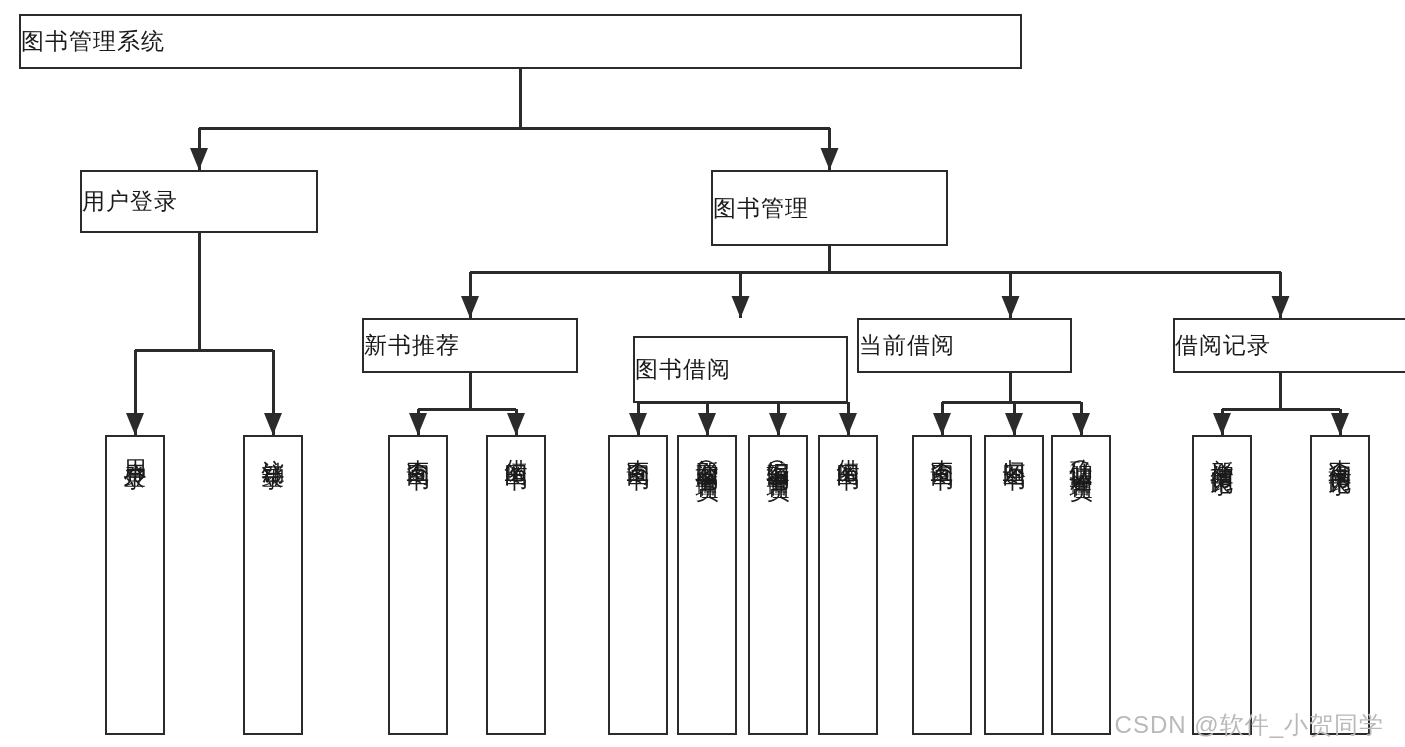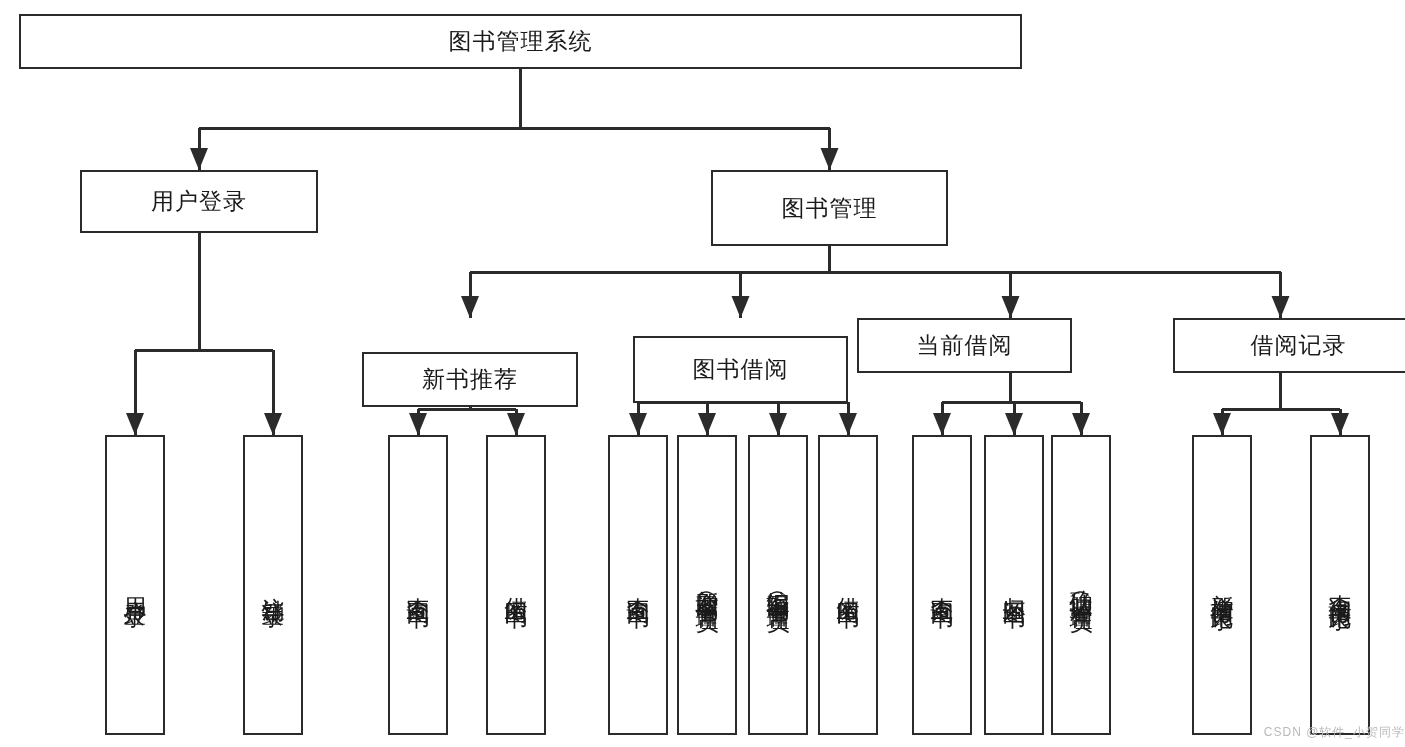--- a/index.html
+++ b/index.html
@@ -25,21 +25,21 @@
     height: 747px;
     pointer-events: none;
   }
   .node {
     position: absolute;
     box-sizing: border-box;
     background: #ffffff;
     border: 2px solid #2b2b2b;
     display: flex;
     align-items: center;
-    justify-content: center;
+    justify-content: flex-start;
     color: #1a1a1a;
   }
   .node.horiz {
     font-size: 23px;
     letter-spacing: 1px;
   }
   .node.vert {
     writing-mode: vertical-rl;
     text-orientation: upright;
     font-size: 23px;
@@ -47,23 +47,23 @@
     line-height: 1;
     padding: 4px 0;
   }
   .node.vert .vtext {
     writing-mode: vertical-rl;
     text-orientation: upright;
     white-space: nowrap;
   }
   .watermark {
     position: absolute;
-    right: 0;
+    right: 21px;
     bottom: 6px;
-    font-size: 12px;
+    font-size: 24px;
     color: #b9b9b9;
     letter-spacing: 1px;
     white-space: nowrap;
     text-align: center;
   }
 </style>
 </head>
 <body>
 
 <div id="canvas">
@@ -124,21 +124,21 @@
   <div id="nodes">
       <div class="node horiz" style="left: 19px; top: 14px; width: 1003px; height: 55px; border-color: rgb(43, 43, 43); background: rgb(255, 255, 255); color: rgb(26, 26, 26);">
         <span>图书管理系统</span>
       </div>
       <div class="node horiz" style="left: 80px; top: 170px; width: 238px; height: 63px; border-color: rgb(43, 43, 43); background: rgb(255, 255, 255); color: rgb(26, 26, 26);">
         <span>用户登录</span>
       </div>
       <div class="node horiz" style="left: 711px; top: 170px; width: 237px; height: 76px; border-color: rgb(43, 43, 43); background: rgb(255, 255, 255); color: rgb(26, 26, 26);">
         <span>图书管理</span>
       </div>
-      <div class="node horiz" style="left: 362px; top: 318px; width: 216px; height: 55px; border-color: rgb(43, 43, 43); background: rgb(255, 255, 255); color: rgb(26, 26, 26); margin-top: 34px;">
+      <div class="node horiz" style="left: 362px; top: 318px; width: 216px; height: 55px; border-color: rgb(43, 43, 43); background: rgb(255, 255, 255); color: rgb(26, 26, 26);">
         <span>新书推荐</span>
       </div>
       <div class="node horiz" style="left: 633px; top: 336px; width: 215px; height: 67px; border-color: rgb(43, 43, 43); background: rgb(255, 255, 255); color: rgb(26, 26, 26);">
         <span>图书借阅</span>
       </div>
       <div class="node horiz" style="left: 857px; top: 318px; width: 215px; height: 55px; border-color: rgb(43, 43, 43); background: rgb(255, 255, 255); color: rgb(26, 26, 26);">
         <span>当前借阅</span>
       </div>
       <div class="node horiz" style="left: 1173px; top: 318px; width: 251px; height: 55px; border-color: rgb(43, 43, 43); background: rgb(255, 255, 255); color: rgb(26, 26, 26);">
         <span>借阅记录</span>

